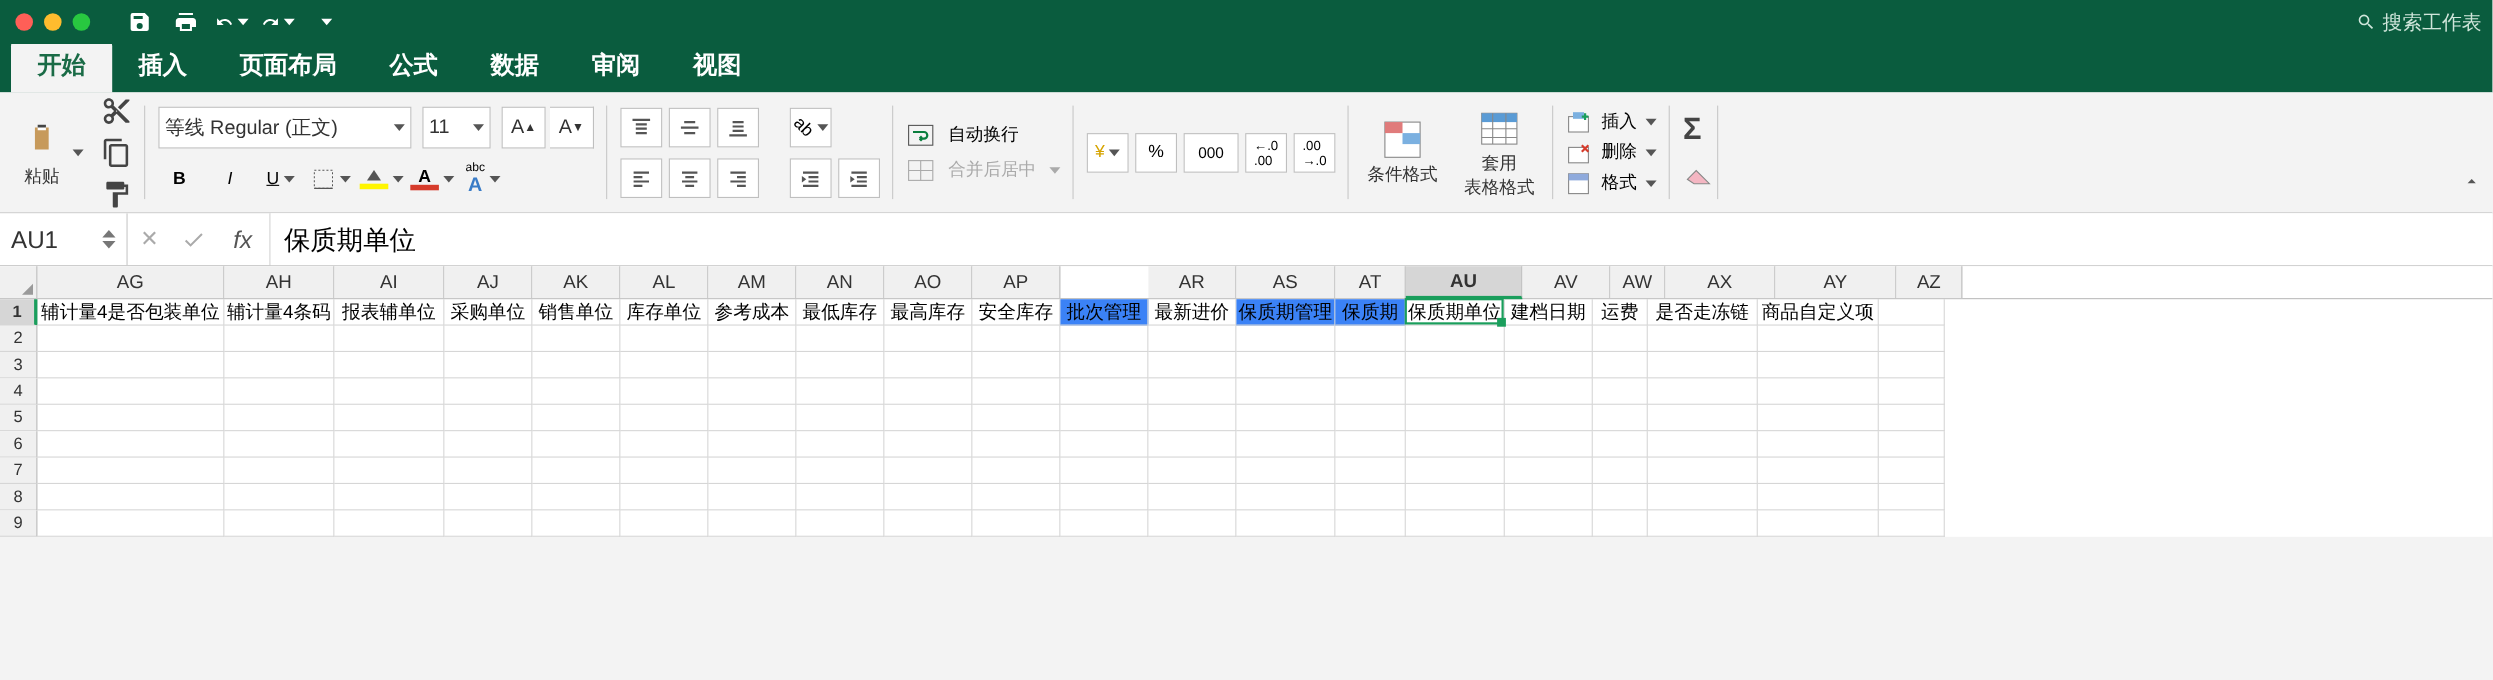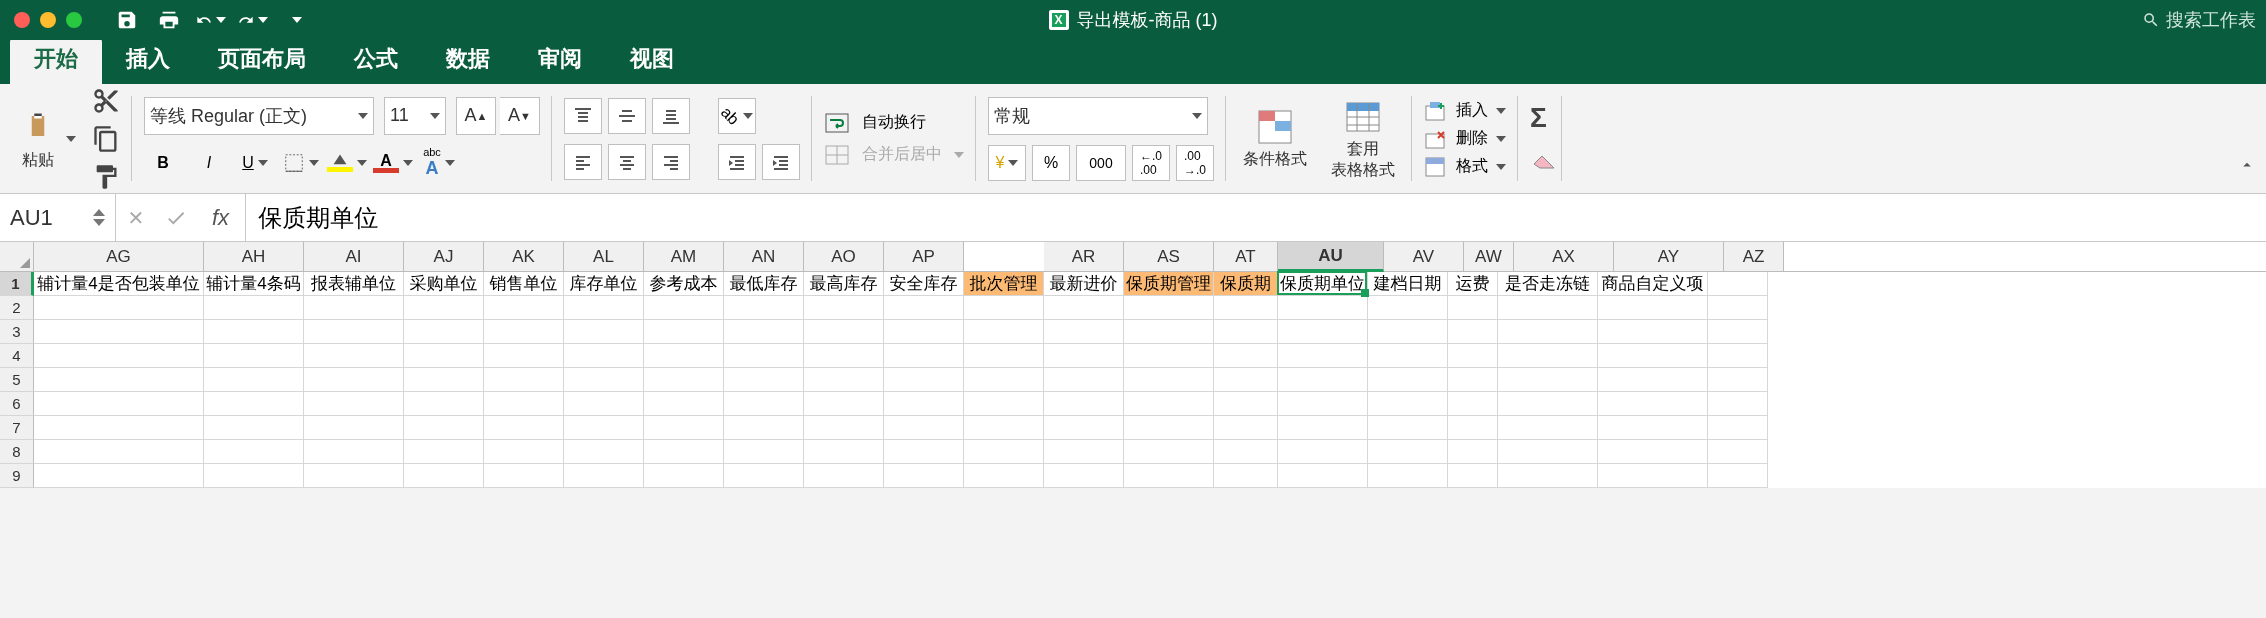--- a/index.html
+++ b/index.html
@@ -58,21 +58,21 @@
   .corner:after{content:"";position:absolute;right:3px;bottom:3px;width:0;height:0;border-left:10px solid transparent;border-bottom:10px solid #9a9a9a;}
   .ch{border-right:1px solid #bcbcbc;background:#f0f0f0;display:flex;align-items:center;justify-content:center;font-size:17px;color:#333;}
   .ch.active{background:#d6d6d6;font-weight:bold;border-bottom:3px solid #1a9e5c;margin-bottom:-1px;}
   .gridbody{display:flex;}
   .rowheaders{display:flex;flex-direction:column;}
   .rh{width:34px;height:24px;border-right:1px solid #bcbcbc;border-bottom:1px solid #d6d6d6;background:#f0f0f0;display:flex;align-items:center;justify-content:center;font-size:15px;color:#333;}
   .rh.active{background:#d6d6d6;font-weight:bold;border-right:3px solid #1a9e5c;}
   .cells{position:relative;}
   .crow{display:flex;height:24px;}
   .cell{border-right:1px solid #d6d6d6;border-bottom:1px solid #d6d6d6;font-size:17px;display:flex;align-items:center;justify-content:center;overflow:hidden;white-space:nowrap;}
-  .cell.yellow{background:#fdba74;}
+  .cell.yellow{background:#3b82f6;}
   .selring{position:absolute;border:2px solid #1a9e5c;pointer-events:none;}
   .selring:after{content:"";position:absolute;right:-4px;bottom:-4px;width:8px;height:8px;background:#1a9e5c;}
   .collapse{position:absolute;bottom:0;right:6px;width:30px;height:30px;display:flex;align-items:center;justify-content:center;}
   .collapse svg{width:18px;height:18px;fill:#555;}
 </style>
 </head>
 <body>
 
 <div class="titlebar">
   <div class="traffic">
@@ -99,24 +99,20 @@
       </div>
     <div class="ic">
         <svg viewBox="0 0 24 24">
           <path d="M18.4 10.6C16.55 9 14.15 8 11.5 8c-4.65 0-8.58 3.03-9.96 7.22L3.9 16c1.05-3.19 4.06-5.5 7.6-5.5 1.95 0 3.73.72 5.12 1.88L13 16h9V7l-3.6 3.6z"></path>
         </svg>
         <span class="tri" style="border-top-color:#fff;"></span>
       </div>
     <div class="ic">
         <span class="tri" style="border-top-color:#fff;"></span>
       </div>
-  </div>
-  <div class="title-center">
-    <div class="docicon"></div>
-    <span>导出模板-商品 (1)</span>
   </div>
   <div class="searchbox">
     <svg viewBox="0 0 24 24">
         <path d="M15.5 14h-.79l-.28-.27A6.471 6.471 0 0 0 16 9.5 6.5 6.5 0 1 0 9.5 16c1.61 0 3.09-.59 4.23-1.57l.27.28v.79l5 4.99L20.49 19l-4.99-5zm-6 0C7.01 14 5 11.99 5 9.5S7.01 5 9.5 5 14 7.01 14 9.5 11.99 14 9.5 14z"></path>
       </svg>
     <span>搜索工作表</span>
   </div>
 </div>
 
 <div class="tabbar" id="tabbar">
@@ -295,24 +291,20 @@
             <path stroke="#aaa" d="M13 2v18M2 11h22"></path>
           </svg>
           <span style="margin-left:8px;">合并后居中</span>
           <span class="tri" style="border-top-color:#aaa;margin-left:8px;"></span>
         </div>
     </div>
   </div>
 
   <div class="group">
     <div class="stack" style="gap:10px;">
-      <div class="btn" style="width:220px;">
-          <span>常规</span>
-          <span class="tri" style="margin-left:auto;"></span>
-        </div>
       <div class="row" style="gap:6px;">
         <div class="fontbtn border">
             <span style="color:#d6a400;">¥</span>
             <span class="tri"></span>
           </div>
         <div class="fontbtn border">%</div>
         <div class="fontbtn border" style="width:50px;">
             <span style="font-size:14px;">000</span>
           </div>
         <div class="fontbtn border">

